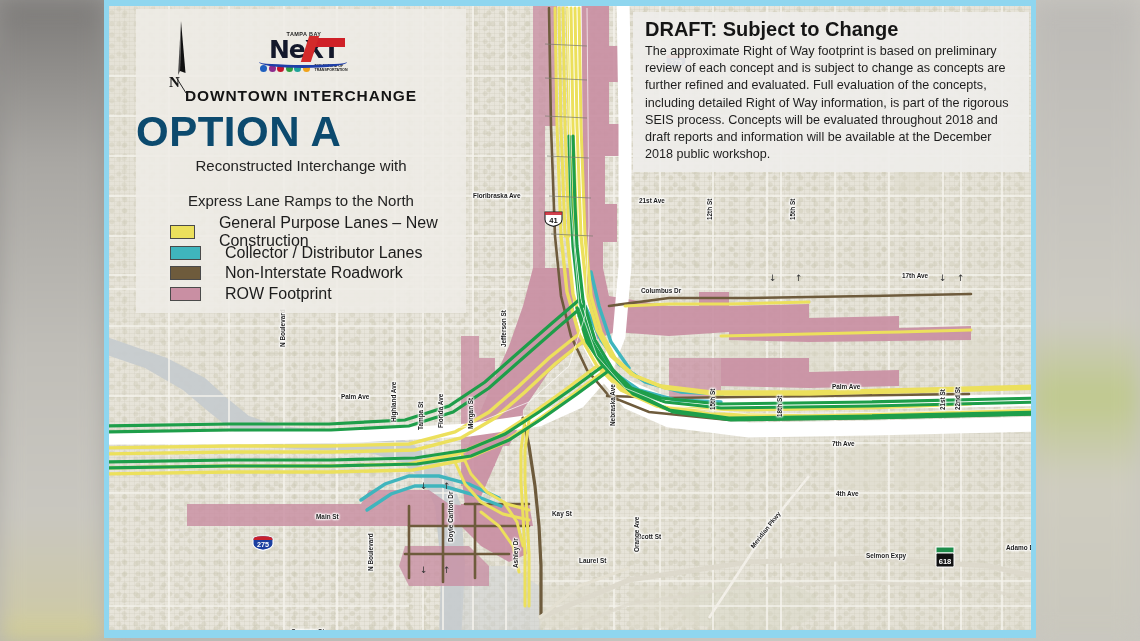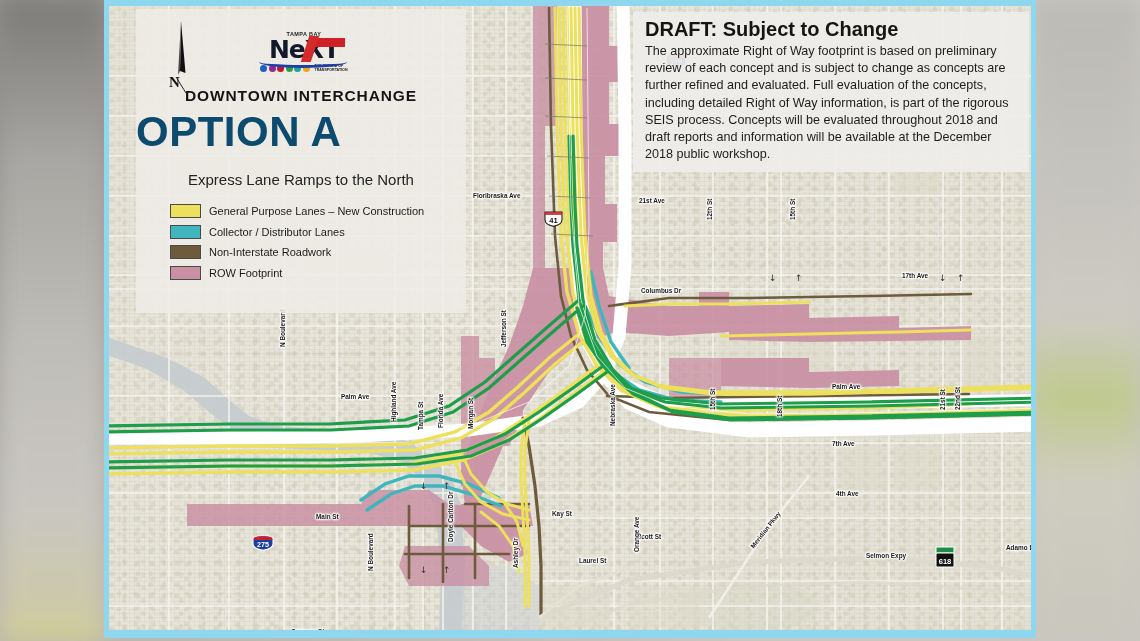--- a/index.html
+++ b/index.html
@@ -69,21 +69,21 @@
   .t-sub{font-family:Liberation Sans, sans-serif;font-weight:700;font-size:15.5px;
     letter-spacing:.9px;color:#141414;text-align:center;margin-top:4px;}
   .t-option{font-family:"Liberation Sans",sans-serif;font-weight:700;font-size:42px;
     letter-spacing:.5px;color:#0c4a6e;text-align:left;line-height:45px;margin-top:4px;}
   .t-desc{font-family:"Liberation Sans",sans-serif;font-size:15px;color:#232323;
     text-align:center;line-height:19px;margin-top:2px;}
 
   .legend{margin-top:12px;padding-left:34px;}
   .leg-row{display:flex;align-items:center;height:20.5px;}
   .leg-sw{width:31px;height:14px;border:1px solid #4a4a4a;box-sizing:border-box;}
-  .leg-lb{margin-left:8px;font-size:11px;color:#1c1c1c;font-family:"Liberation Sans",sans-serif;}
+  .leg-lb{margin-left:24px;font-size:16px;color:#1c1c1c;font-family:"Liberation Sans",sans-serif;}
 
   #draftbox .d-h{font-size:20px;font-weight:700;color:#151515;line-height:23px;margin:0 0 2px 2px;}
   #draftbox .d-p{font-size:12.6px;color:#1d1d1d;line-height:17.2px;margin:0 0 0 2px;}
 
   
   .lab{position:absolute;font-family:"Liberation Sans",sans-serif;font-size:6.4px;font-weight:700;
     color:#1a1a1a;white-space:nowrap;
     text-shadow:0 0 2px #fff,0 0 2px #fff,0 0 3px #fff,1px 0 2px #fff,-1px 0 2px #fff,0 1px 2px #fff,0 -1px 2px #fff;}
   .lab.v{transform:rotate(-90deg);transform-origin:left top;}
   .lab.d{transform:rotate(-52deg);transform-origin:left top;}
@@ -410,20 +410,21 @@
           <div class="dot" style="background:#f0a31b"></div>
           <div class="logo-tag">
             <div>THE FUTURE OF</div>
             <div>TRANSPORTATION</div>
           </div>
         </div>
       </div>
 
       <div class="t-sub" style="margin-top:78px;">DOWNTOWN INTERCHANGE</div>
       <div class="t-option">OPTION A</div>
+      <div class="t-desc">Reconstructed Interchange with</div>
       <div class="t-desc" style="margin-top:16px">Express Lane Ramps to the North</div>
 
       <div class="legend" id="legend">
           <div class="leg-row">
             <div class="leg-sw" style="background: rgb(236, 224, 92);"></div>
             <div class="leg-lb">General Purpose Lanes – New Construction</div>
           </div>
           <div class="leg-row">
             <div class="leg-sw" style="background: rgb(63, 181, 189);"></div>
             <div class="leg-lb">Collector / Distributor Lanes</div>

